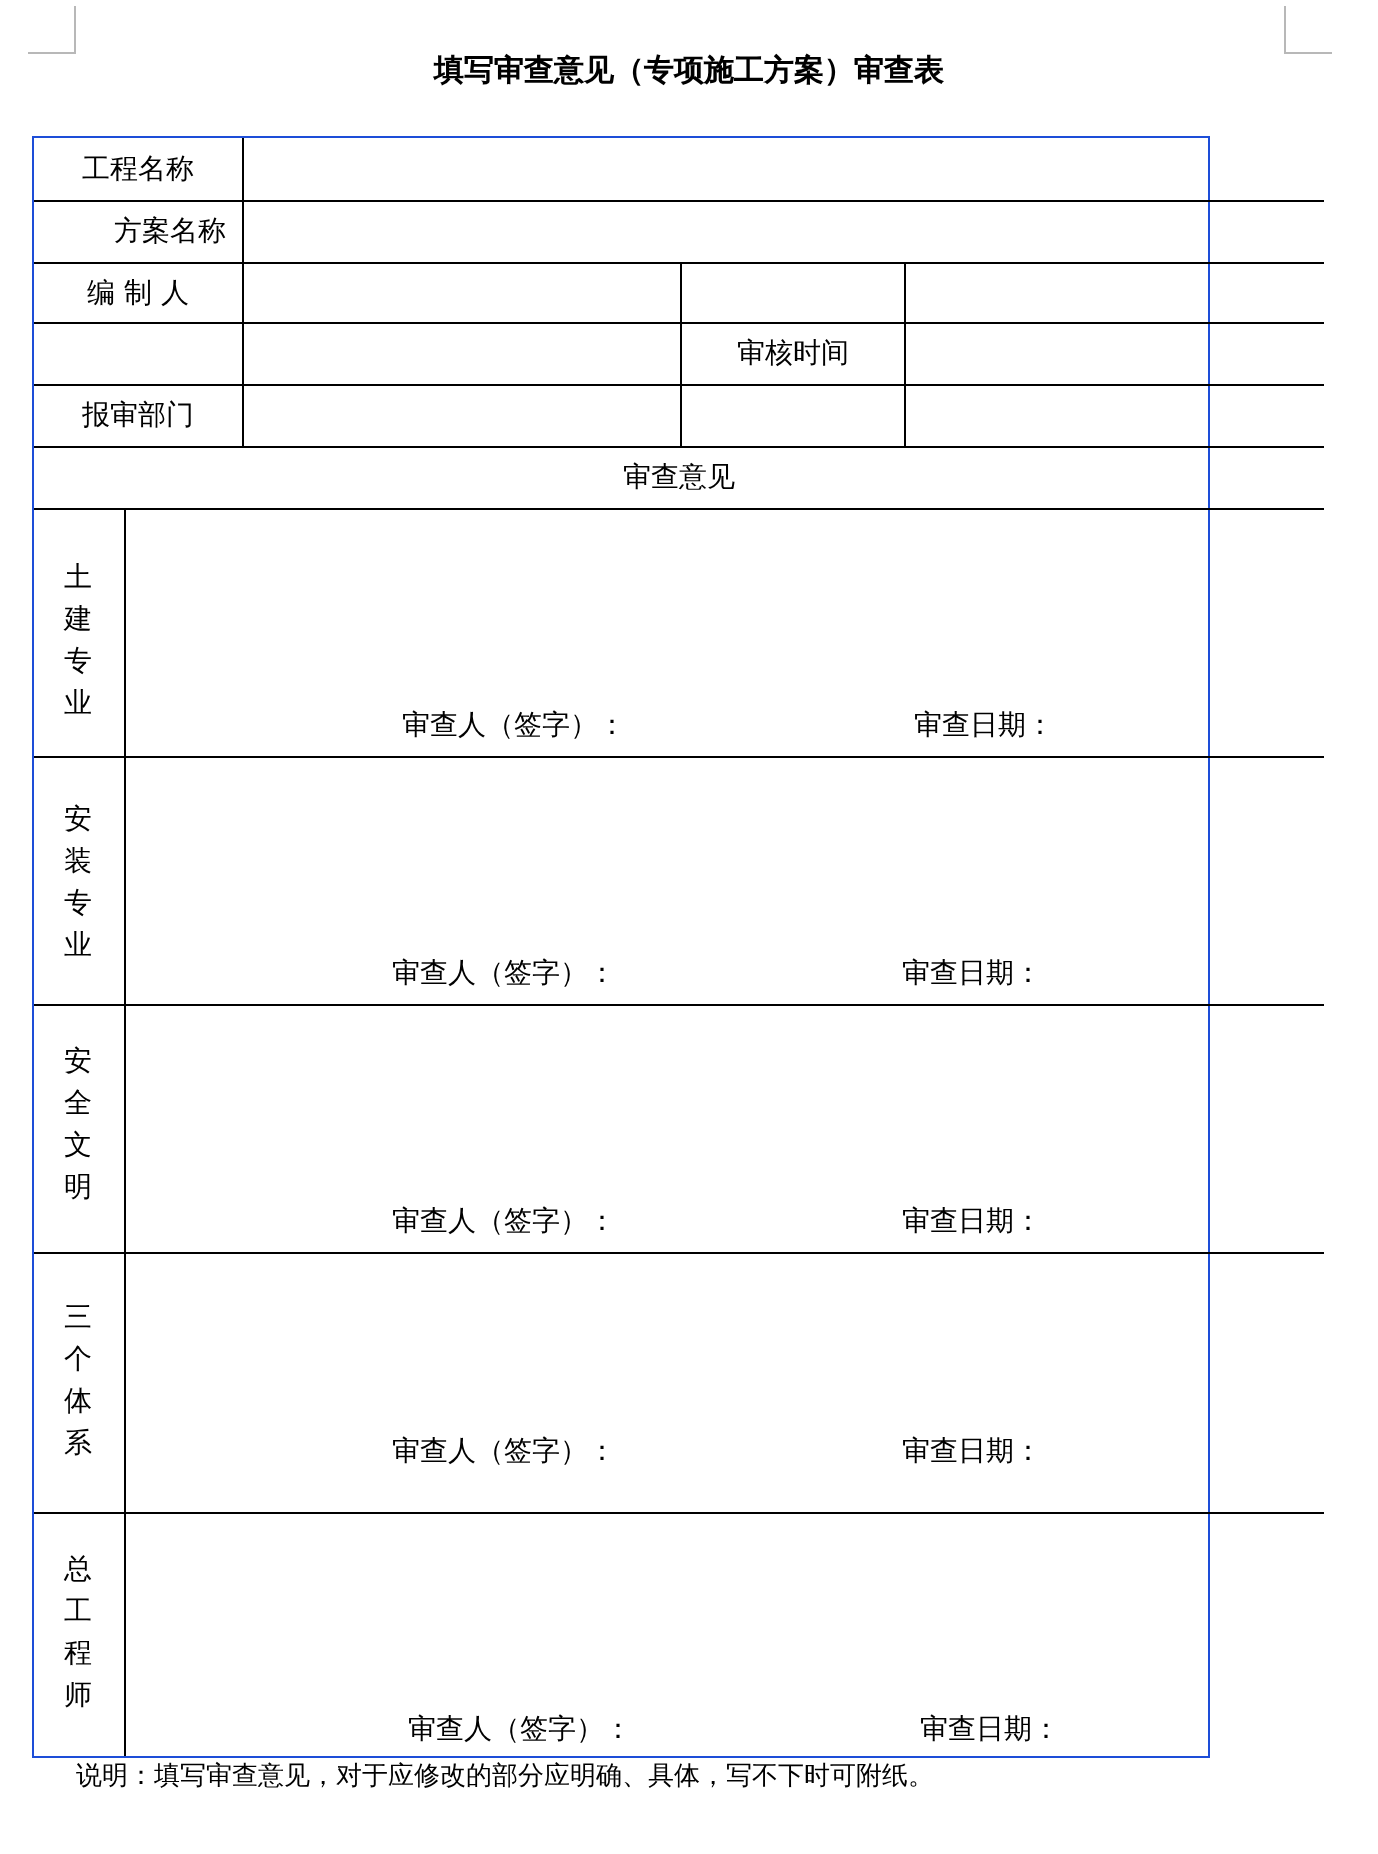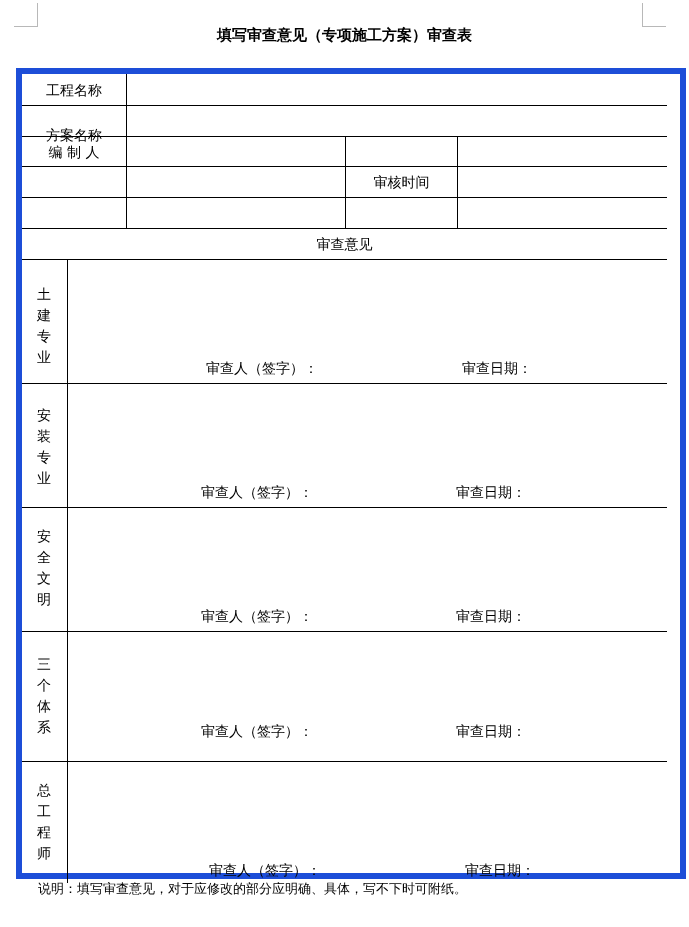--- a/index.html
+++ b/index.html
@@ -1,22 +1,22 @@
 <!DOCTYPE html>
 <html><head>
 <meta charset="utf-8">
 <style>
   html, body { margin:0; padding:0; background:#ffffff; }
   body { width:689px; height:927px; position:relative; overflow:hidden;
          font-family:"DejaVu Sans", "Liberation Sans", sans-serif; color:#000; }
   .corner { position:absolute; background:#b8b8b8; }
   .title { position:absolute; left:0; width:689px; top:26px; text-align:center;
            font-size:15px; font-weight:bold; font-family:"DejaVu Serif", serif; letter-spacing:0px; }
-  .tbl { position:absolute; left:16px; top:68px; width:670px; height:811px;
-         border:6px solid #1d4ed8; box-sizing:border-box; }
+  .tbl { position:absolute; left:16px; top:68px; width:589px; height:811px;
+         border:1px solid #1d4ed8; box-sizing:border-box; }
   .hl { position:absolute; height:1px; background:#000; }
   .vl { position:absolute; width:1px; background:#000; }
   .cell { position:absolute; font-size:14px; line-height:16px; display:flex;
           align-items:center; justify-content:center; white-space:nowrap; }
   .vert { position:absolute; font-size:14px; line-height:21px; width:44px; text-align:center; }
   .sign { position:absolute; font-size:14px; line-height:16px; white-space:nowrap; }
   .note { position:absolute; left:38px; top:880px; font-size:13px; line-height:18px; white-space:nowrap; }
 </style>
 </head>
 <body>
@@ -41,31 +41,32 @@
   <div class="hl" style="left:0;width:645px;top:557px;"></div>
   <div class="hl" style="left:0;width:645px;top:687px;"></div>
 
   <div class="vl" style="left:104px;top:0;height:154px;"></div>
   <div class="vl" style="left:323px;top:62px;height:92px;"></div>
   <div class="vl" style="left:435px;top:62px;height:92px;"></div>
   <div class="vl" style="left:45px;top:185px;height:624px;"></div>
 
   <div class="cell" style="left:0;top:0;width:104px;height:31px;">工程名称</div>
   <div class="cell" style="left:105px;top:0;width:540px;height:31px;"></div>
-  <div class="cell" style="left:0;top:32px;width:104px;height:30px;margin-top:14px;">方案名称</div>
+  <div class="cell" style="left:16px;top:32px;width:104px;height:30px;">方案名称</div>
   <div class="cell" style="left:105px;top:32px;width:540px;height:30px;"></div>
 
   <div class="cell" style="left:0;top:63px;width:104px;height:29px;">编 制 人</div>
   <div class="cell" style="left:105px;top:63px;width:218px;height:29px;"></div>
   <div class="cell" style="left:436px;top:63px;width:209px;height:29px;"></div>
 
   <div class="cell" style="left:105px;top:93px;width:218px;height:30px;"></div>
   <div class="cell" style="left:324px;top:93px;width:111px;height:30px;">审核时间</div>
   <div class="cell" style="left:436px;top:93px;width:209px;height:30px;"></div>
 
+  <div class="cell" style="left:0;top:124px;width:104px;height:30px;">报审部门</div>
   <div class="cell" style="left:105px;top:124px;width:218px;height:30px;"></div>
   <div class="cell" style="left:436px;top:124px;width:209px;height:30px;"></div>
 
   <div class="cell" style="left:0;top:155px;width:645px;height:30px;">审查意见</div>
 
   <div class="vert" style="left:0;top:210px;">
     <div>土</div>
     <div>建</div>
     <div>专</div>
     <div>业</div>

